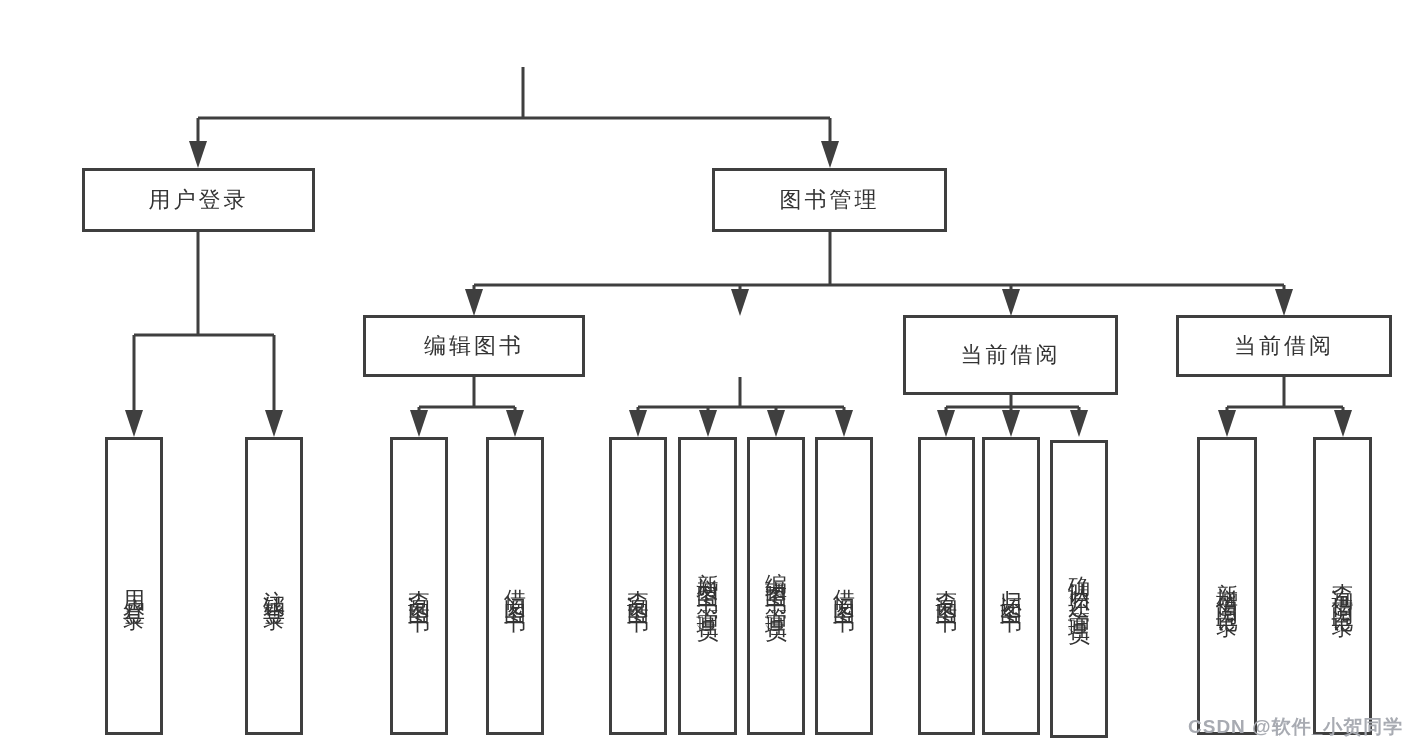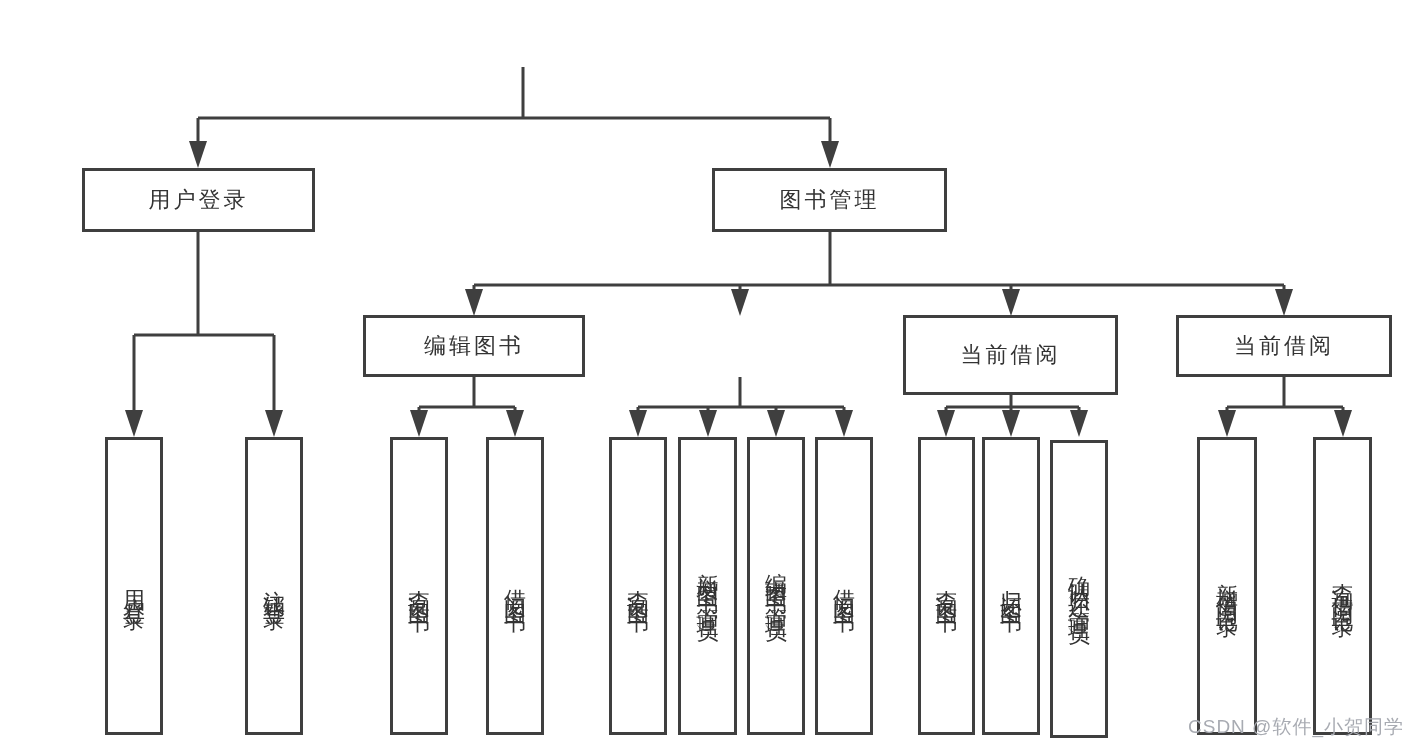--- a/index.html
+++ b/index.html
@@ -53,20 +53,21 @@
     letter-spacing:7px;
     line-height:1;
   }
   .watermark{
     position:absolute;
     left:1188px;top:714px;
     font-size:19px;
     letter-spacing:1px;
     color:var(--watermark);
     white-space:nowrap;
+    font-weight:bold;
   }
 </style>
 </head>
 <body>
 
 <div class="canvas">
 
   <svg id="connectors" viewBox="0 0 1405 747" xmlns="http://www.w3.org/2000/svg">
     <g>
       <path class="ln" d="M523,67 V118 M198,118 H830 M198,118 V146 M830,118 V146"></path>

